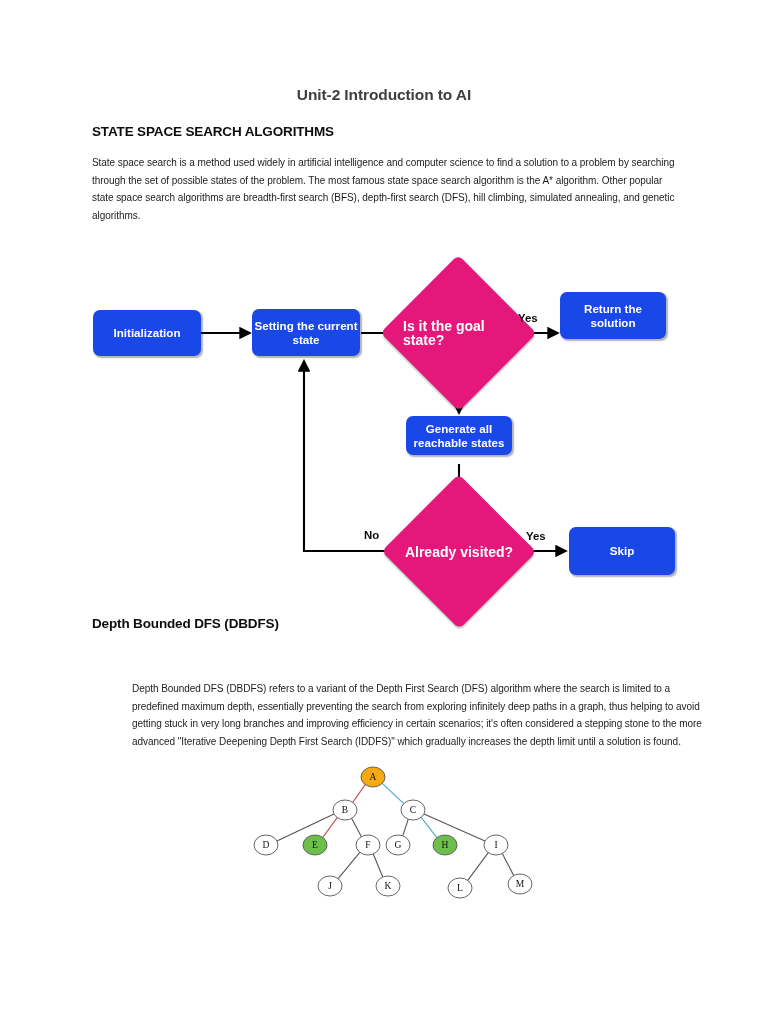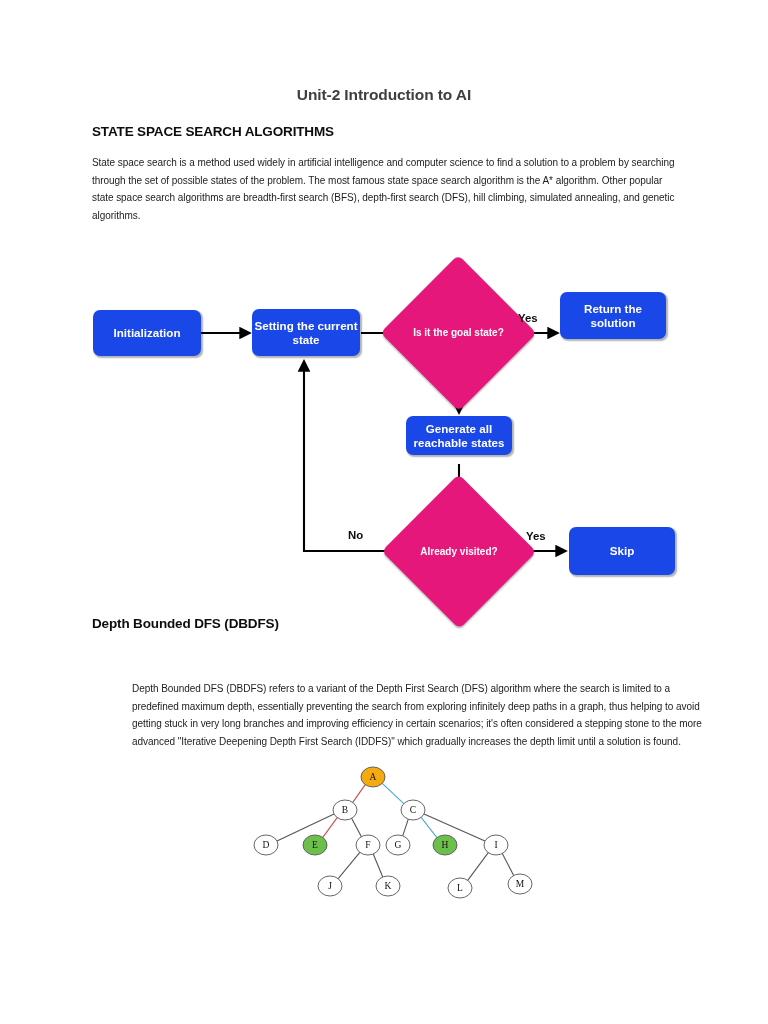--- a/index.html
+++ b/index.html
@@ -91,21 +91,21 @@
     position: absolute;
     inset: 0;
     background: #e5177b;
     transform: rotate(45deg);
     border-radius: 6px;
     box-shadow: 1.5px 1.5px 1.5px rgba(0,0,0,0.25);
   }
   .fdiamond .dlabel {
     position: relative;
     color: #ffffff;
-    font-size: 10px;
+    font-size: 14px;
     font-weight: bold;
     line-height: 14px;
     text-align: left;
     z-index: 2;
   }
   .edge-label {
     position: absolute;
     font-size: 11.4px;
     font-weight: bold;
     color: #0d0d0d;
@@ -184,21 +184,21 @@
     </div>
 
     <div class="fbox" style="left:569px;top:527px;width:106px;height:48px;">
       <span>Skip</span>
     </div>
 
     <div class="edge-label" style="left:518px;top:312px;">Yes</div>
 
     <div class="edge-label" style="left:526px;top:530px;">Yes</div>
 
-    <div class="edge-label" style="left:348px;top:529px;">No</div>
+    <div class="edge-label" style="left:364px;top:529px;">No</div>
   </div>
 
   <div class="heading h-dbdfs">Depth Bounded DFS (DBDFS)</div>
   <div class="para p-dbdfs">Depth Bounded DFS (DBDFS) refers to a variant of the Depth First Search (DFS) algorithm where the search is limited to a predefined maximum depth, essentially preventing the search from exploring infinitely deep paths in a graph, thus helping to avoid getting stuck in very long branches and improving efficiency in certain scenarios; it's often considered a stepping stone to the more advanced "Iterative Deepening Depth First Search (IDDFS)" which gradually increases the depth limit until a solution is found.</div>
 
   <div class="tree">
     <svg id="tree-svg" width="300" height="155">
         <g>
           <line x1="117.23627062165885" y1="26.625091353727917" x2="104.76372937834115" y2="44.37490864627208" stroke="#c0504d" stroke-width="1.1"></line>
           <line x1="134.25647934248093" y1="25.363829547955635" x2="155.74352065751907" y2="45.63617045204436" stroke="#4bacc6" stroke-width="1.1"></line>

